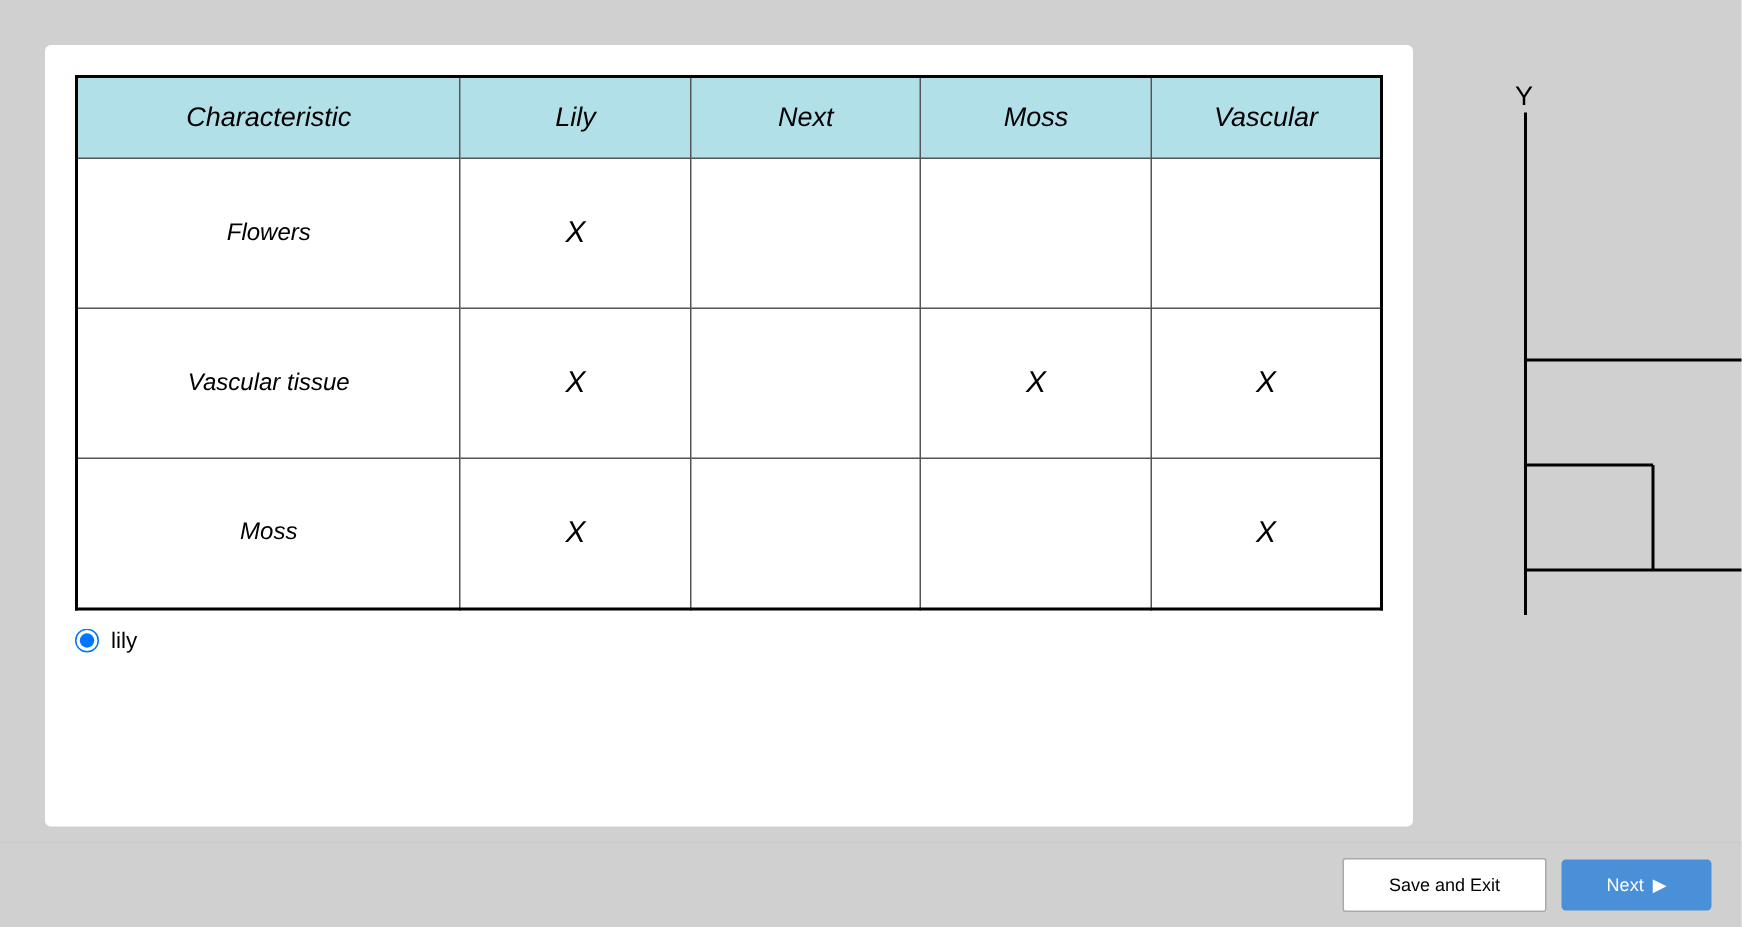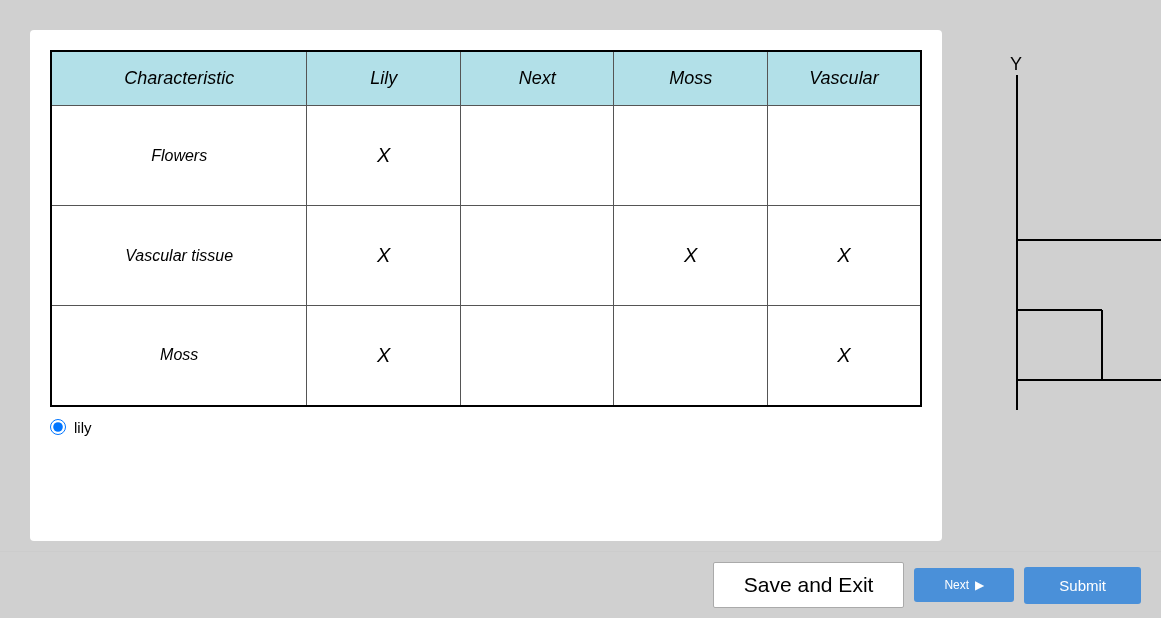--- a/index.html
+++ b/index.html
@@ -106,21 +106,21 @@
       padding: 10px 20px;
       gap: 10px;
       border-top: 1px solid #ccc;
       background: #d0d0d0;
     }
 
     .btn-save-exit {
       background: white;
       border: 1px solid #aaa;
       padding: 10px 30px;
-      font-size: 21px;
+      font-size: 12px;
       cursor: pointer;
       border-radius: 2px;
     }
 
     .btn-next {
       background: #4a90d9;
       color: white;
       border: none;
       padding: 10px 30px;
       font-size: 12px;
@@ -232,14 +232,13 @@
       <line x1="55" y1="270" x2="140" y2="270" stroke="black" stroke-width="2"></line>
       <line x1="140" y1="270" x2="140" y2="340" stroke="black" stroke-width="2"></line>
 
     </svg>
   </div>
 </div>
 
 <div class="bottom-bar">
   <button class="btn-save-exit">Save and Exit</button>
   <button class="btn-next">Next</button>
-  <button class="btn-submit">Submit</button>
 </div>
 
 </body></html>

